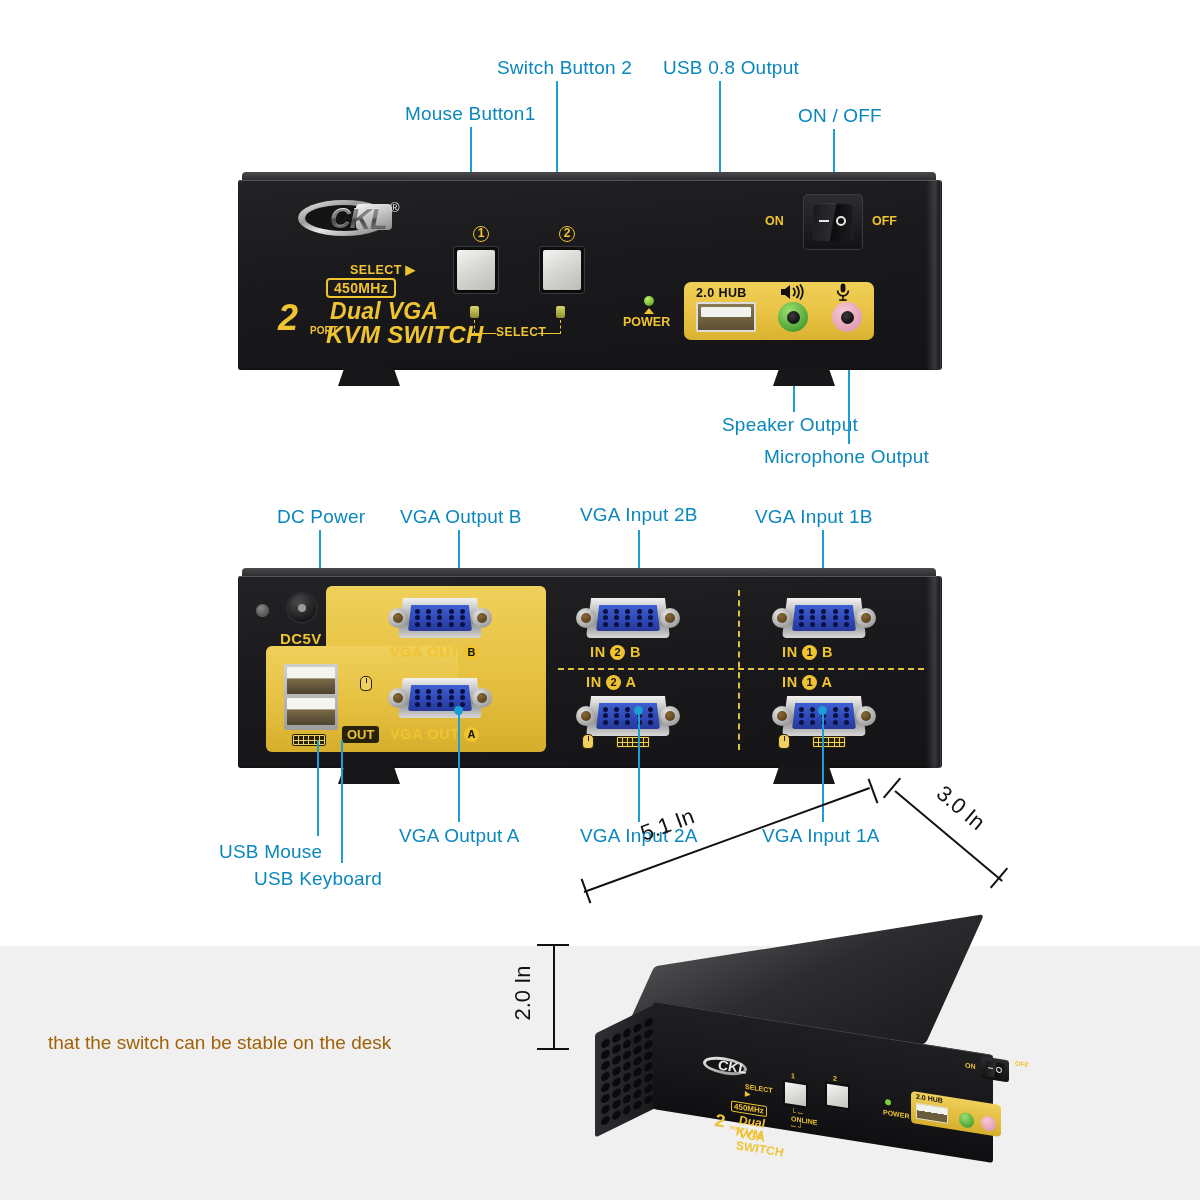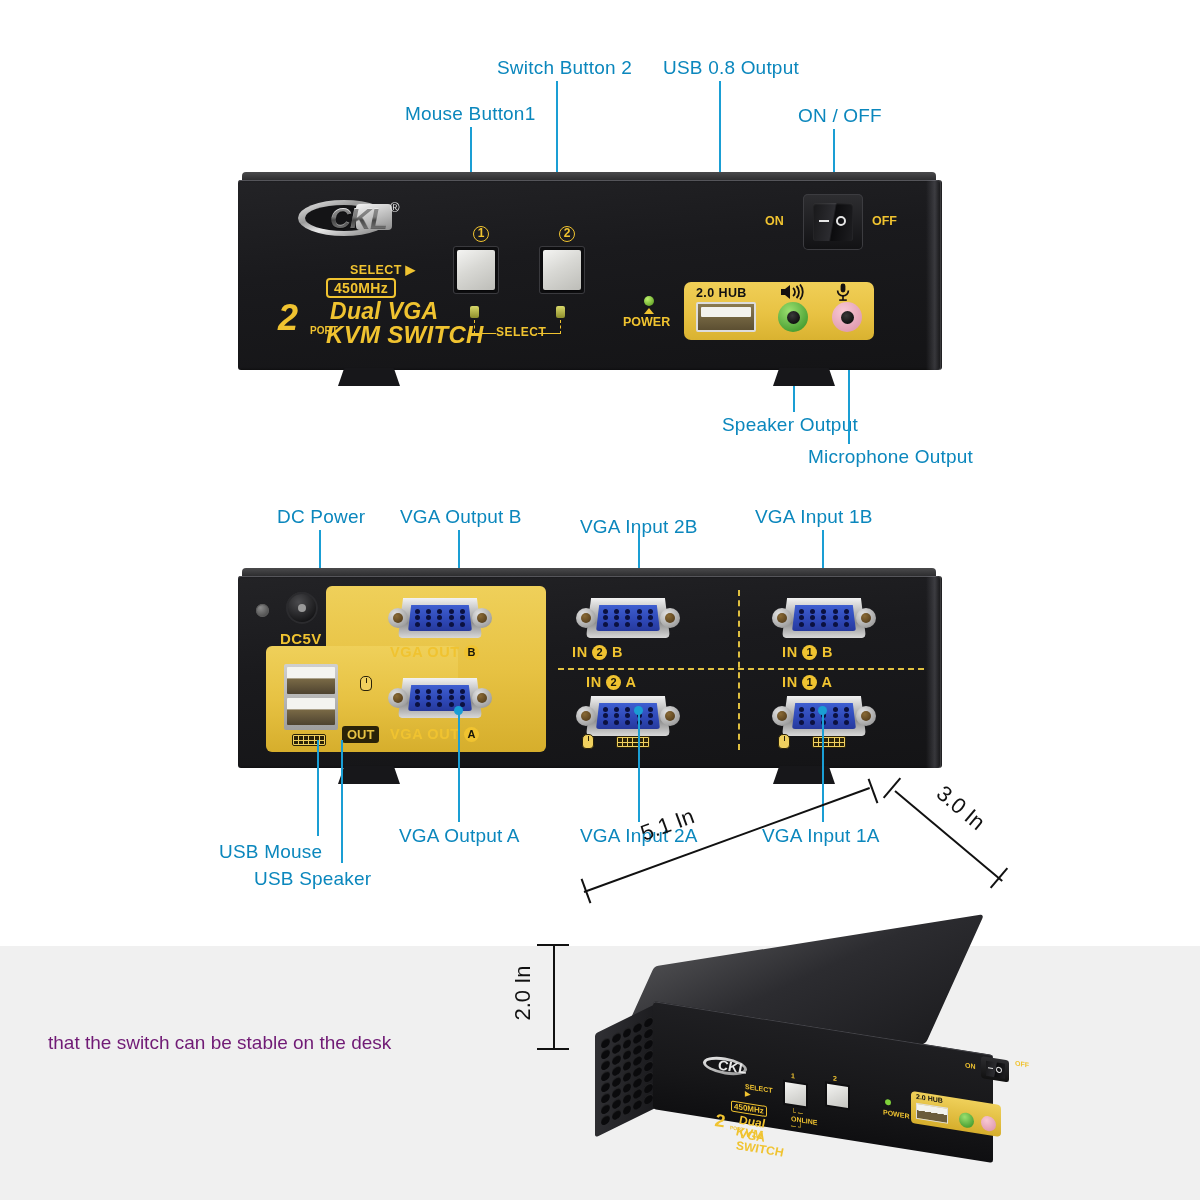--- a/index.html
+++ b/index.html
@@ -300,21 +300,21 @@
   .dimline{position:absolute;background:#111;}
   .dimline.h{height:2px;}
   .dimline.v{width:2px;}
   .dimtxt{position:absolute;color:#111;font-size:22px;white-space:nowrap;}
 
   
   .wblock{position:absolute;left:48px;top:1012px;}
   .wnum{color:#29abe2;font-size:46px;letter-spacing:-1px;}
   .wunit{color:#29abe2;font-size:31px;margin-left:6px;}
   .wline{color:#1a1a1a;font-size:19px;margin-top:14px;}
-  .wline2{color:#701a75;font-size:19px;margin-top:20px;}
+  .wline2{color:#a16207;font-size:19px;margin-top:20px;}
 </style>
 </head>
 <body>
 
 <div class="stage">
 
   <div class="bottom-band"></div>
 
   <div class="callout" style="left:405px;top:103px;">Mouse Button1</div>
   <div class="leader v" style="left:470px;top:127px;height:137px;"></div>
@@ -329,21 +329,21 @@
   <div class="dot" style="left:715px;top:322px;"></div>
 
   <div class="callout" style="left:798px;top:105px;">ON / OFF</div>
   <div class="leader v" style="left:833px;top:129px;height:101px;"></div>
   <div class="dot" style="left:829px;top:224px;"></div>
 
   <div class="callout" style="left:722px;top:414px;">Speaker Output</div>
   <div class="leader v" style="left:793px;top:350px;height:62px;"></div>
   <div class="dot" style="left:789px;top:344px;"></div>
 
-  <div class="callout" style="left:764px;top:446px;margin-left:44px;">Microphone Output</div>
+  <div class="callout" style="left:764px;top:446px;">Microphone Output</div>
   <div class="leader v" style="left:848px;top:350px;height:94px;"></div>
   <div class="dot" style="left:844px;top:344px;"></div>
 
   <div class="front">
     <div class="topedge"></div>
     <div class="face"></div>
     <div class="right-bevel"></div>
     <div class="foot f1"></div>
     <div class="foot f2"></div>
 
@@ -417,21 +417,21 @@
   </div>
 
   <div class="callout" style="left:277px;top:506px;">DC Power</div>
   <div class="leader v" style="left:319px;top:530px;height:82px;"></div>
   <div class="dot" style="left:315px;top:606px;"></div>
 
   <div class="callout" style="left:400px;top:506px;">VGA Output B</div>
   <div class="leader v" style="left:458px;top:530px;height:90px;"></div>
   <div class="dot" style="left:454px;top:614px;"></div>
 
-  <div class="callout" style="left:580px;top:516px;">VGA Input 2B</div>
+  <div class="callout" style="left:580px;top:504px;">VGA Input 2B</div>
   <div class="leader v" style="left:638px;top:530px;height:90px;"></div>
   <div class="dot" style="left:634px;top:614px;"></div>
 
   <div class="callout" style="left:755px;top:506px;">VGA Input 1B</div>
   <div class="leader v" style="left:822px;top:530px;height:90px;"></div>
   <div class="dot" style="left:818px;top:614px;"></div>
 
   <div class="rear">
     <div class="topedge"></div>
     <div class="face"></div>
@@ -543,21 +543,21 @@
           <s></s>
           <s></s>
           <s></s>
           <s></s>
           <s></s>
           <s></s>
         </div>
       <div class="lug l"></div>
         <div class="lug r"></div>
     </div>
-    <div class="plabel" style="left:334px;top:76px;">
+    <div class="plabel" style="left:352px;top:76px;">
       <span>IN</span>
       <span class="circ-num">2</span>
       <span>B</span>
     </div>
 
     <div class="plabel" style="left:348px;top:106px;">
       <span>IN</span>
       <span class="circ-num">2</span>
       <span>A</span>
     </div>
@@ -671,21 +671,21 @@
         <s></s>
         <s></s>
         <s></s>
     </div>
   </div>
 
   <div class="leader v" style="left:317px;top:740px;height:96px;"></div>
   <div class="callout" style="left:219px;top:841px;">USB Mouse</div>
 
   <div class="leader v" style="left:341px;top:740px;height:123px;"></div>
-  <div class="callout" style="left:254px;top:868px;">USB Speaker</div>
+  <div class="callout" style="left:254px;top:868px;">USB Keyboard</div>
 
   <div class="leader v" style="left:458px;top:712px;height:110px;"></div>
   <div class="dot" style="left:454px;top:706px;"></div>
   <div class="callout" style="left:399px;top:825px;">VGA Output A</div>
 
   <div class="leader v" style="left:638px;top:712px;height:110px;"></div>
   <div class="dot" style="left:634px;top:706px;"></div>
   <div class="callout" style="left:580px;top:825px;">VGA Input 2A</div>
 
   <div class="leader v" style="left:822px;top:712px;height:110px;"></div>

